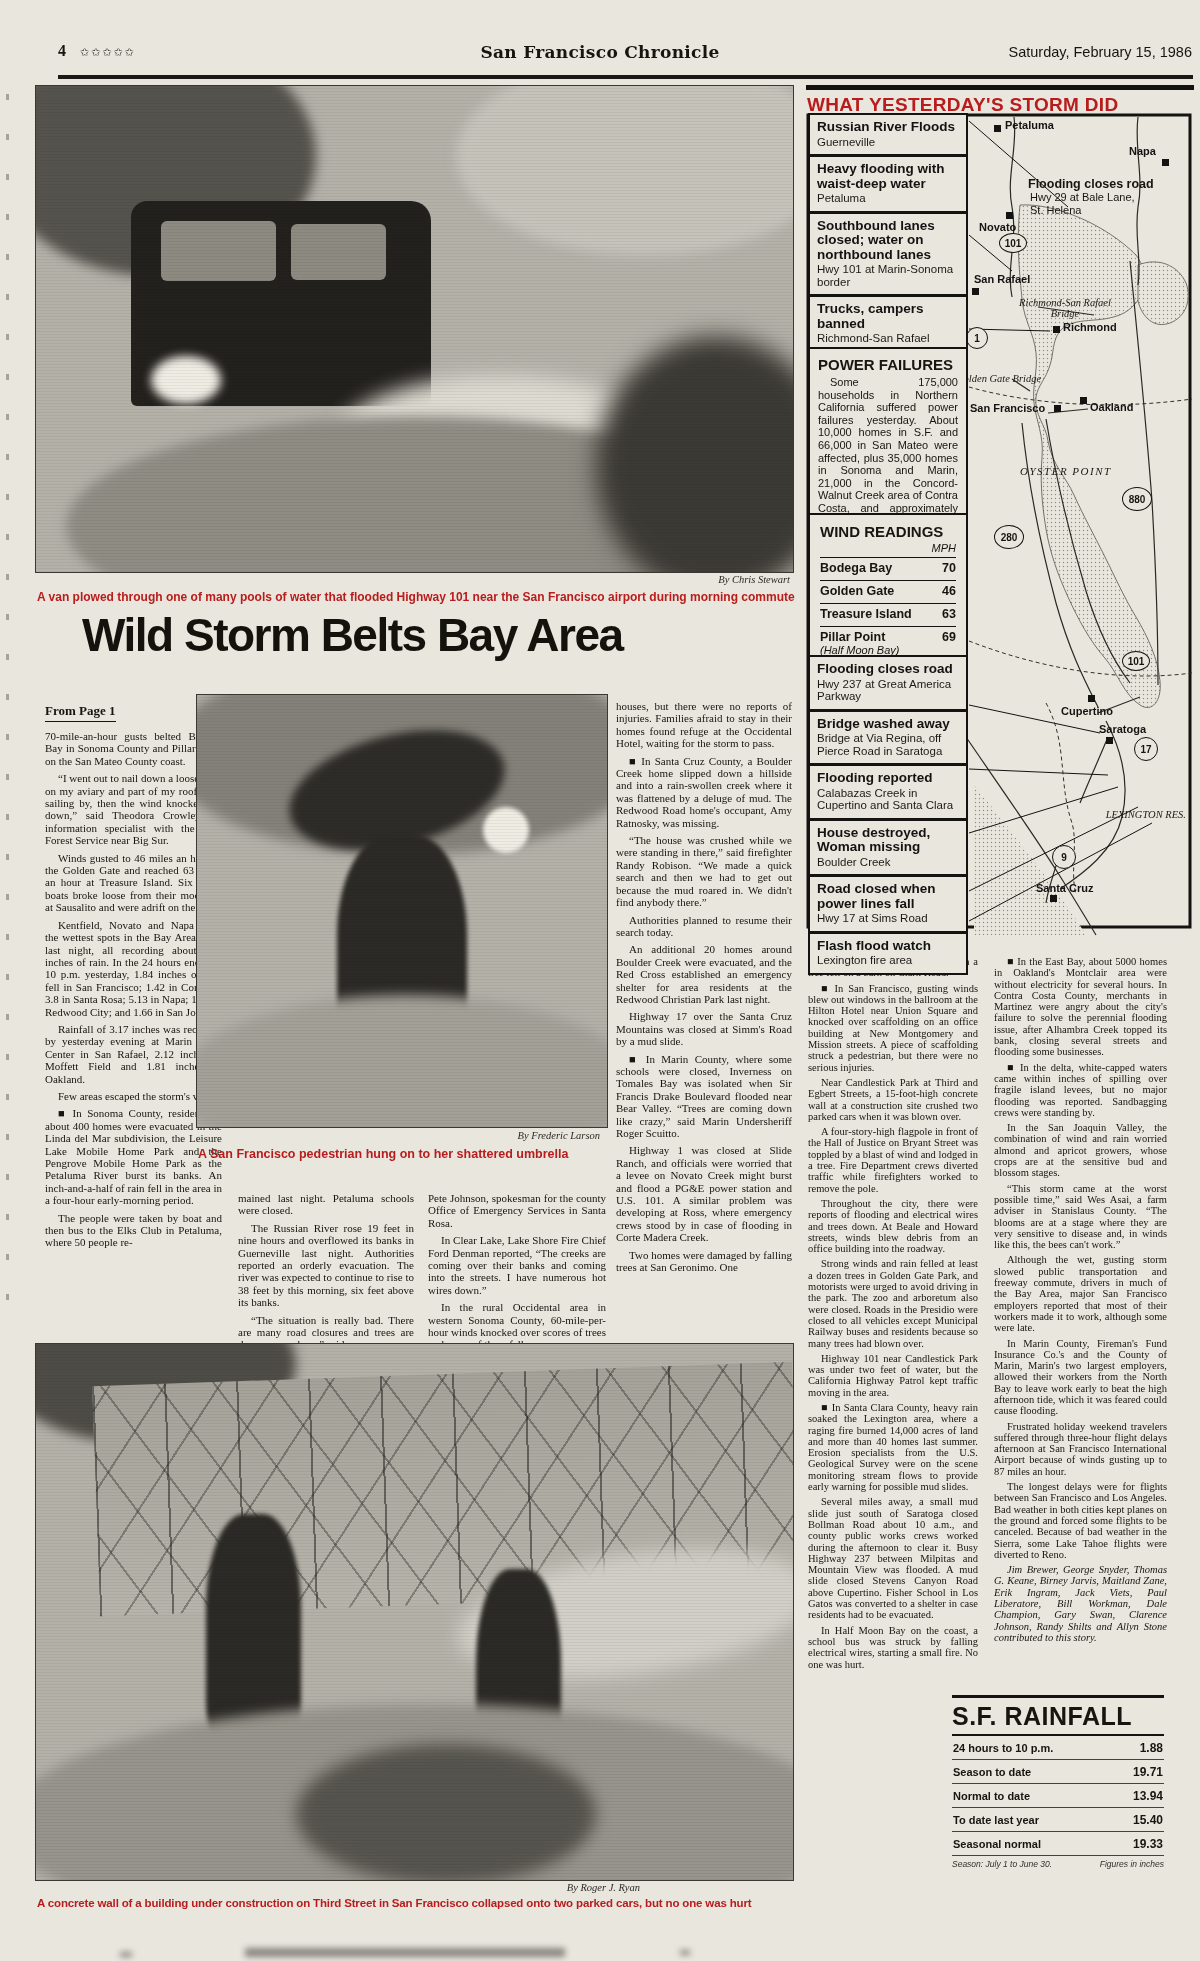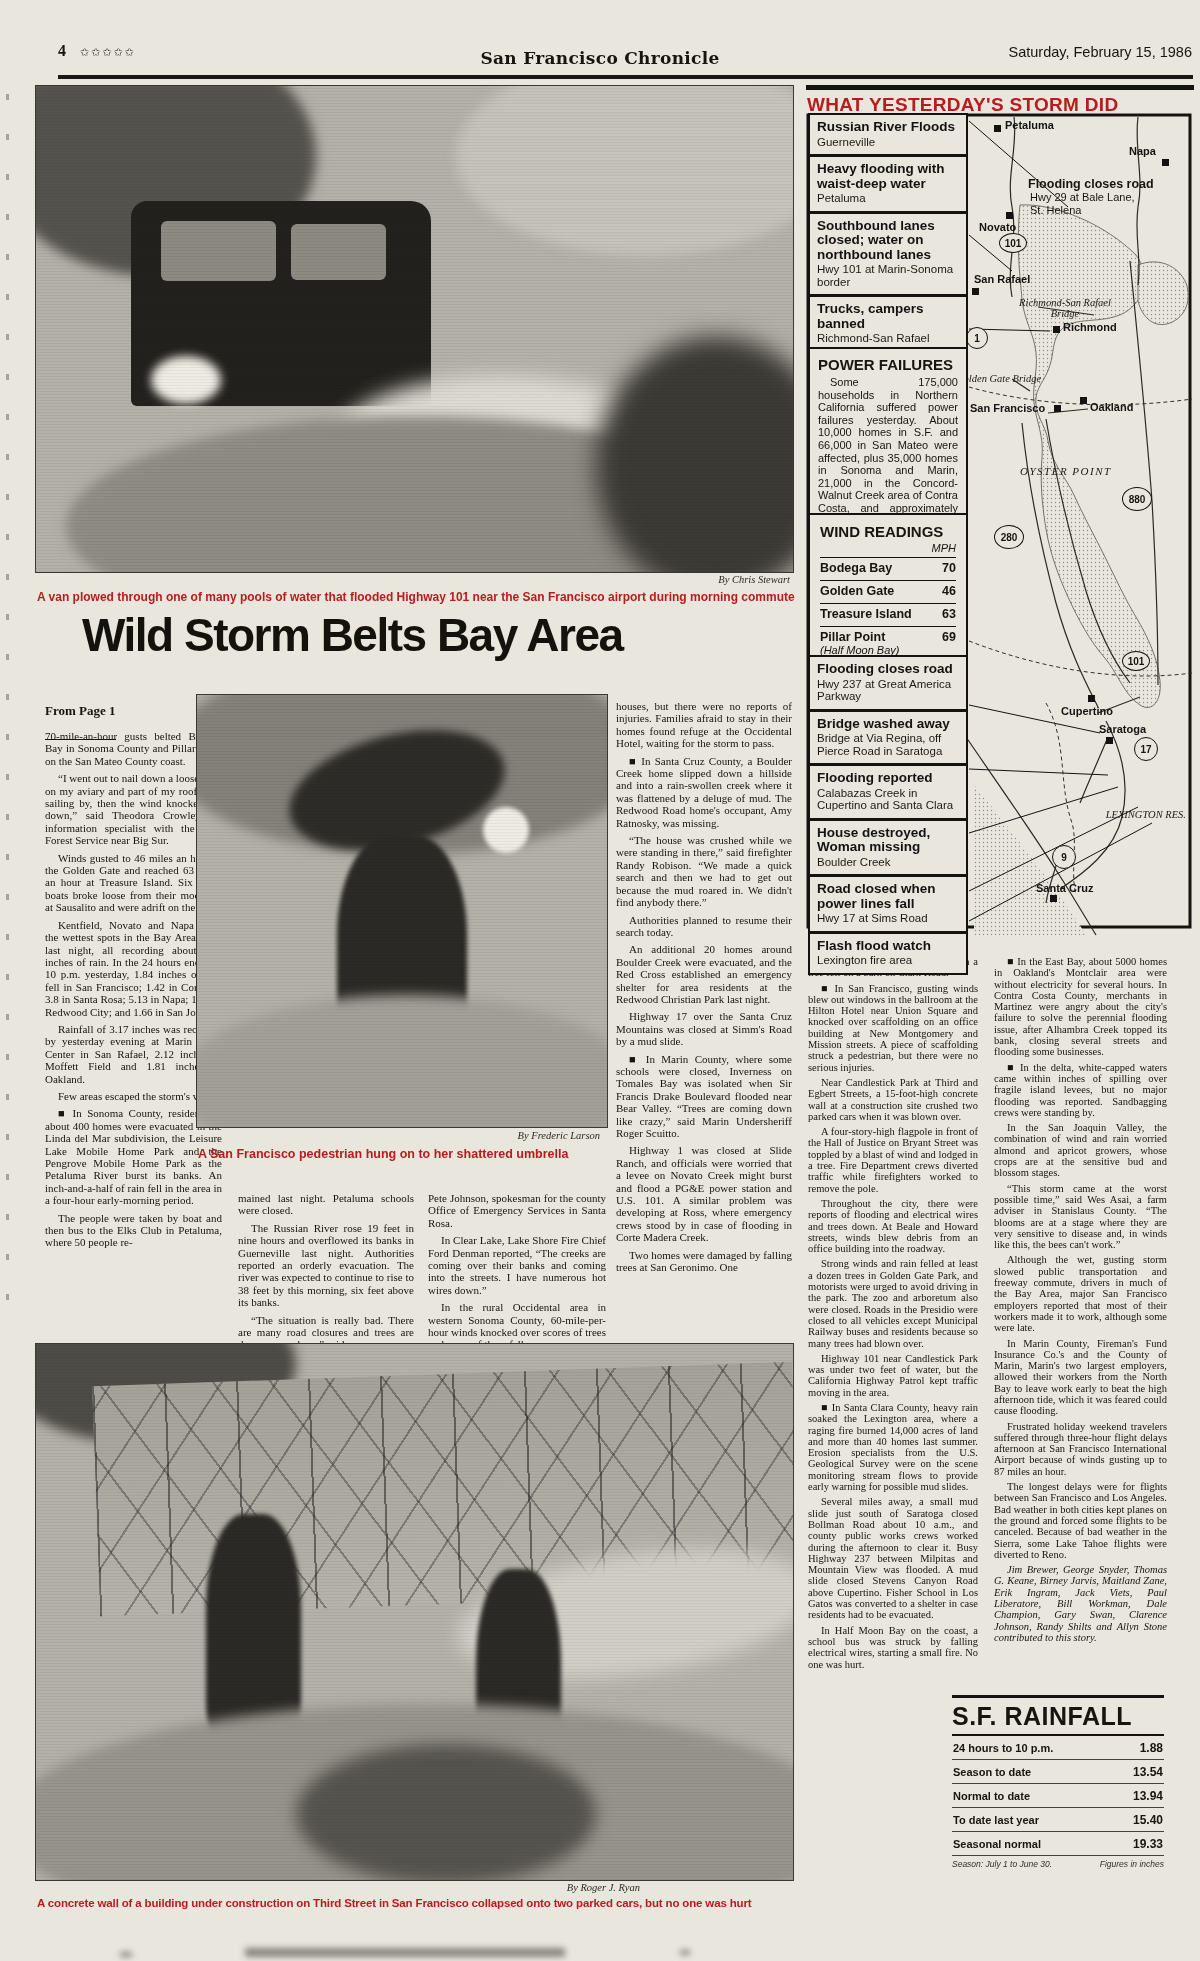--- a/index.html
+++ b/index.html
@@ -14,21 +14,21 @@
   .toprule{background:#1b1915;height:4px;}
   
   .photo{border:1px solid #3a3833;background:#b4b1a9;overflow:hidden;}
   .photo:after{content:"";position:absolute;inset:0;
      background:repeating-linear-gradient(0deg,rgba(0,0,0,.05) 0 1px,transparent 1px 3px);}
   .blob{position:absolute;border-radius:50%;filter:blur(6px);}
   .credit{font:italic 10.5px "Liberation Serif",serif;color:#2b2923;text-align:right;}
   .caption{font:bold 12px "Liberation Sans",sans-serif;white-space:nowrap;color:#b91c1c;}
   
   .headline{font:bold 46px "Liberation Sans",sans-serif;letter-spacing:-1.5px;line-height:1.02;color:#14120c;}
-  .frompage{font:bold 13px "Liberation Serif",serif;border-bottom:1.5px solid #17150f;padding-bottom:20px;display:inline-block;}
+  .frompage{font:bold 13px "Liberation Serif",serif;border-bottom:1.5px solid #17150f;padding-bottom:2px;display:inline-block;}
   .col{position:absolute;overflow:hidden;text-align:justify;}
   .col p{margin:0 0 5px 0;font-size:11px;line-height:12.4px;text-indent:13px;}
   .col p.cont{text-indent:0;}
   .col.small p{font-size:10.5px;line-height:11.3px;margin-bottom:4px;}
   .col p.contrib{font-style:italic;}
   
   .sidebar{position:absolute;left:806px;top:85px;width:388px;height:852px;}
   .sb-bar{position:absolute;left:0;top:0;width:388px;height:5px;background:#131311;}
   .sb-title{position:absolute;left:1px;top:9px;font:bold 19px "Liberation Sans",sans-serif;letter-spacing:.3px;color:#b91c1c;}
   .mapsvg{position:absolute;left:0;top:0;}
@@ -79,21 +79,21 @@
 </style>
 </head>
 <body>
 
 <div class="page">
 
   <div class="edge-marks"></div>
 
   <span class="abs pageno" style="left:58px;top:42px;">4</span>
   <span class="abs stars" style="left:80px;top:46px;">✩✩✩✩✩</span>
-  <div class="abs masthead" style="left:0;right:0;top:42px;text-align:center;margin-top:6px;">San Francisco Chronicle</div>
+  <div class="abs masthead" style="left:0;right:0;top:42px;text-align:center;">San Francisco Chronicle</div>
   <span class="abs dateline" style="right:8px;top:44px;">Saturday, February 15, 1986</span>
   <div class="abs toprule" style="left:58px;top:75px;width:1135px;"></div>
 
   <div class="abs photo" style="left:35px;top:85px;width:757px;height:486px;">
     <div class="blob" style="left:-40px;top:-50px;width:320px;height:240px;background:#55534d;"></div>
     <div class="blob" style="left:420px;top:-30px;width:380px;height:200px;background:#c6c3bb;"></div>
     <div class="van" style="left:95px;top:115px;width:300px;height:205px;"></div>
     <div class="wind" style="left:125px;top:135px;width:115px;height:60px;border-radius:6px;"></div>
     <div class="wind" style="left:255px;top:138px;width:95px;height:56px;border-radius:6px;"></div>
     <div class="blob" style="left:115px;top:270px;width:70px;height:48px;background:#efece4;filter:blur(5px);"></div>
@@ -369,21 +369,21 @@
 
   <div class="rain">
     <div class="rain-bar"></div>
     <div class="rain-title">S.F. RAINFALL</div>
     <div class="rainrow">
       <span>24 hours to 10 p.m.</span>
         <span class="v">1.88</span>
     </div>
     <div class="rainrow">
       <span>Season to date</span>
-        <span class="v">13.54</span>
+        <span class="v">19.71</span>
     </div>
     <div class="rainrow">
       <span>Normal to date</span>
         <span class="v">13.94</span>
     </div>
     <div class="rainrow">
       <span>To date last year</span>
         <span class="v">15.40</span>
     </div>
     <div class="rainrow">

